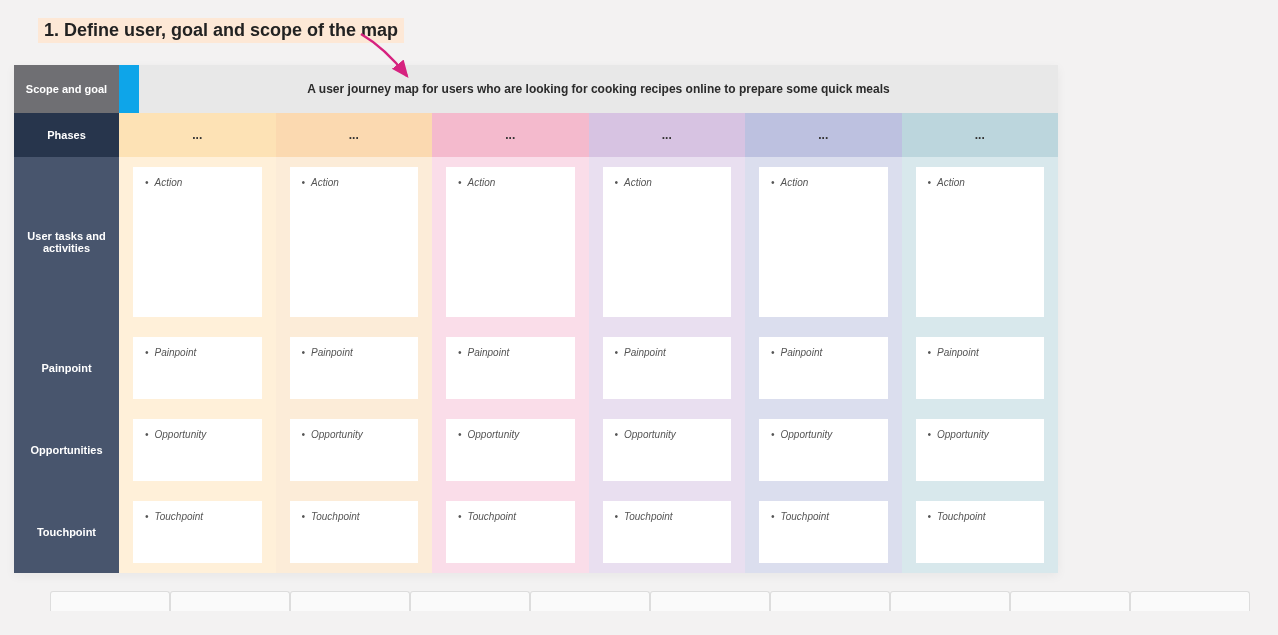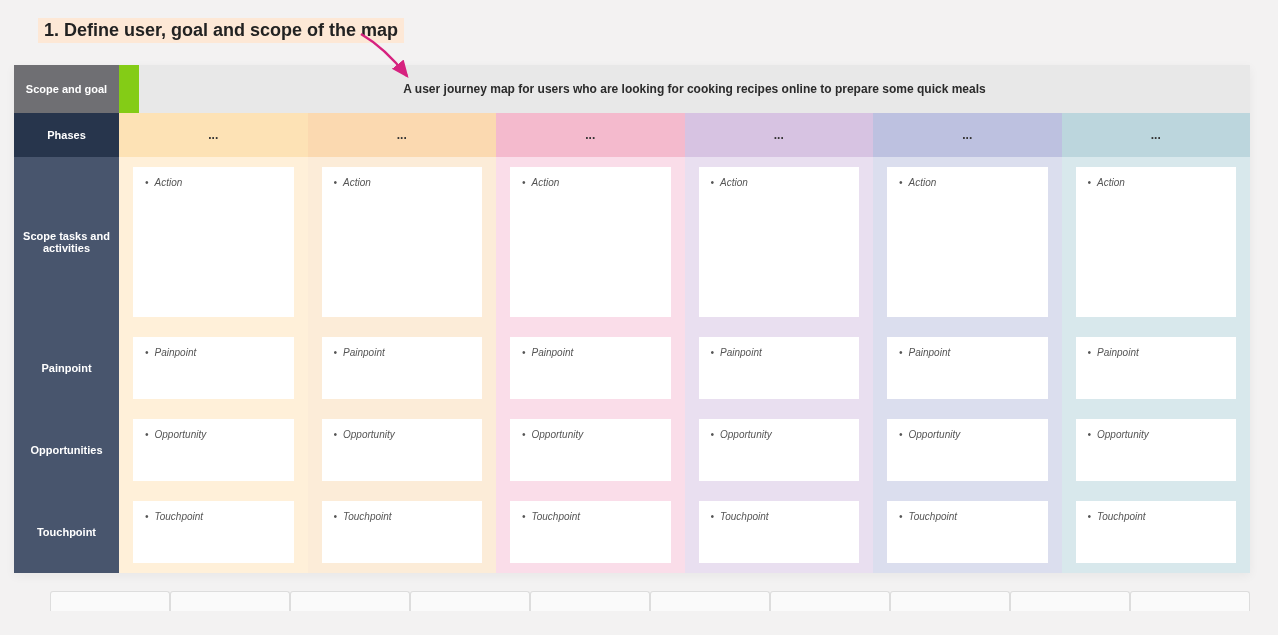--- a/index.html
+++ b/index.html
@@ -1,21 +1,21 @@
 <!DOCTYPE html>
 <html><head>
 <meta charset="utf-8">
 <style>
   * { box-sizing: border-box; margin: 0; padding: 0; }
   html, body { width: 1278px; height: 635px; font-family: Arial, Helvetica, sans-serif; background: #f3f2f2; }
   .page { padding: 18px 14px 0 14px; position: relative; }
   .title-wrap { margin: 0 0 22px 24px; }
   .title { display:inline-block; font-size: 18px; font-weight: 700; color: #222; background: #fde8d6; padding: 2px 6px; }
   .arrow { position: absolute; left: 355px; top: 28px; pointer-events:none; }
-  .map { width: 1236px; background: #84cc16; box-shadow: 0 3px 10px rgba(0,0,0,0.05);}
+  .map { width: 1044px; background: #0ea5e9; box-shadow: 0 3px 10px rgba(0,0,0,0.05);}
   .row { display: flex; width:100%; }
   .labelcell { width: 105px; flex: 0 0 105px; display:flex; align-items:center; justify-content:center; text-align:center; font-size: 11px; color:#fff; font-weight:700; padding: 6px; }
   .scope-label { background:#6f6f73; height:48px; }
   .scope-body { flex:1; background:#e8e8e8; display:flex; align-items:center; justify-content:center; font-size:12px; font-weight:700; color:#2b2b2b;margin-left:20px; }
   .phases-label { background:#27354c; height:44px; }
   .side-label { background:#48556d; }
   .phase-cells { flex:1; display:flex; }
   .phase { flex:1; display:flex; align-items:center; justify-content:center; font-size:12px; color:#333; font-weight:700; }
   .body-cells { flex:1; display:flex; }
   .col { flex:1; padding: 10px 14px; display:flex; }
@@ -61,21 +61,21 @@
         <div class="phase bg0">...</div>
         <div class="phase bg1">...</div>
         <div class="phase bg2">...</div>
         <div class="phase bg3">...</div>
         <div class="phase bg4">...</div>
         <div class="phase bg5">...</div>
       </div>
     </div>
 
     <div class="row">
-      <div class="labelcell side-label">Scope tasks and activities</div>
+      <div class="labelcell side-label">User tasks and activities</div>
       <div class="body-cells">
         <div class="col bb0">
             <div class="card tall">
               <div class="bullet">Action</div>
             </div>
           </div>
         <div class="col bb1">
             <div class="card tall">
               <div class="bullet">Action</div>
             </div>

